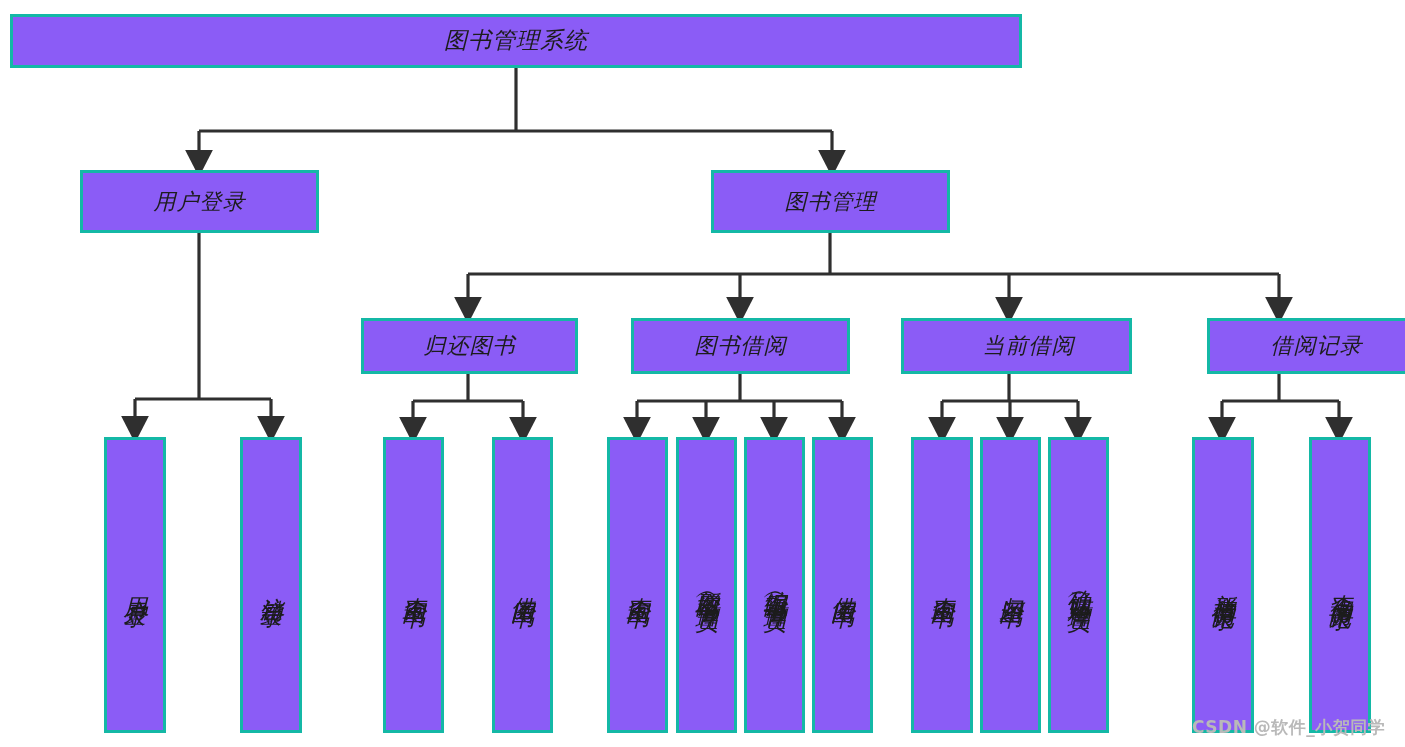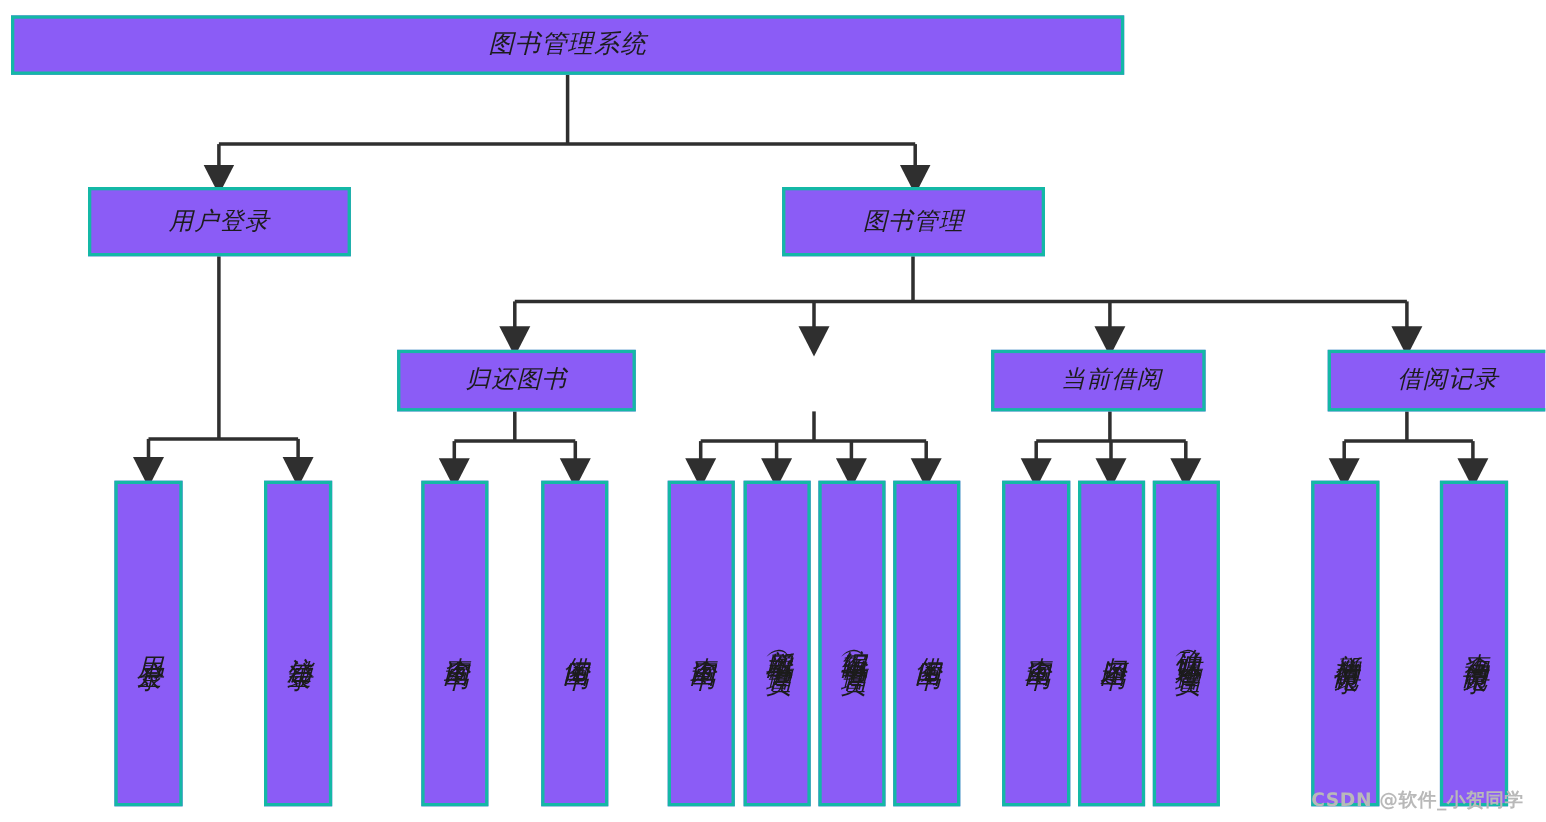--- a/index.html
+++ b/index.html
@@ -126,22 +126,23 @@
   </svg>
 
   <div class="node horiz root" style="left:10px; top:14px; width:1012px; height:54px;">图书管理系统</div>
 
   <div class="node horiz" style="left:80px; top:170px; width:239px; height:63px;">用户登录</div>
 
   <div class="node horiz" style="left:711px; top:170px; width:239px; height:63px;">图书管理</div>
 
   <div class="node horiz" style="left:361px; top:318px; width:217px; height:56px;">归还图书</div>
 
+  <div class="node horiz" style="left:631px; top:318px; width:219px; height:56px;">图书借阅</div>
 
-  <div class="node horiz" style="left:901px; top:318px; width:195px; height:56px;padding-left:24px;">当前借阅</div>
+  <div class="node horiz" style="left:901px; top:318px; width:231px; height:56px;padding-left:24px;">当前借阅</div>
 
   <div class="node horiz" style="left:1170px; top:318px; width:219px; height:56px;margin-left:37px;">借阅记录</div>
 
   <div class="node vert" style="left:104px; top:437px; width:62px; height:296px;">
     <span class="vtext">用户登录</span>
   </div>
 
   <div class="node vert" style="left:240px; top:437px; width:62px; height:296px;">
     <span class="vtext">注销登录</span>
   </div>

